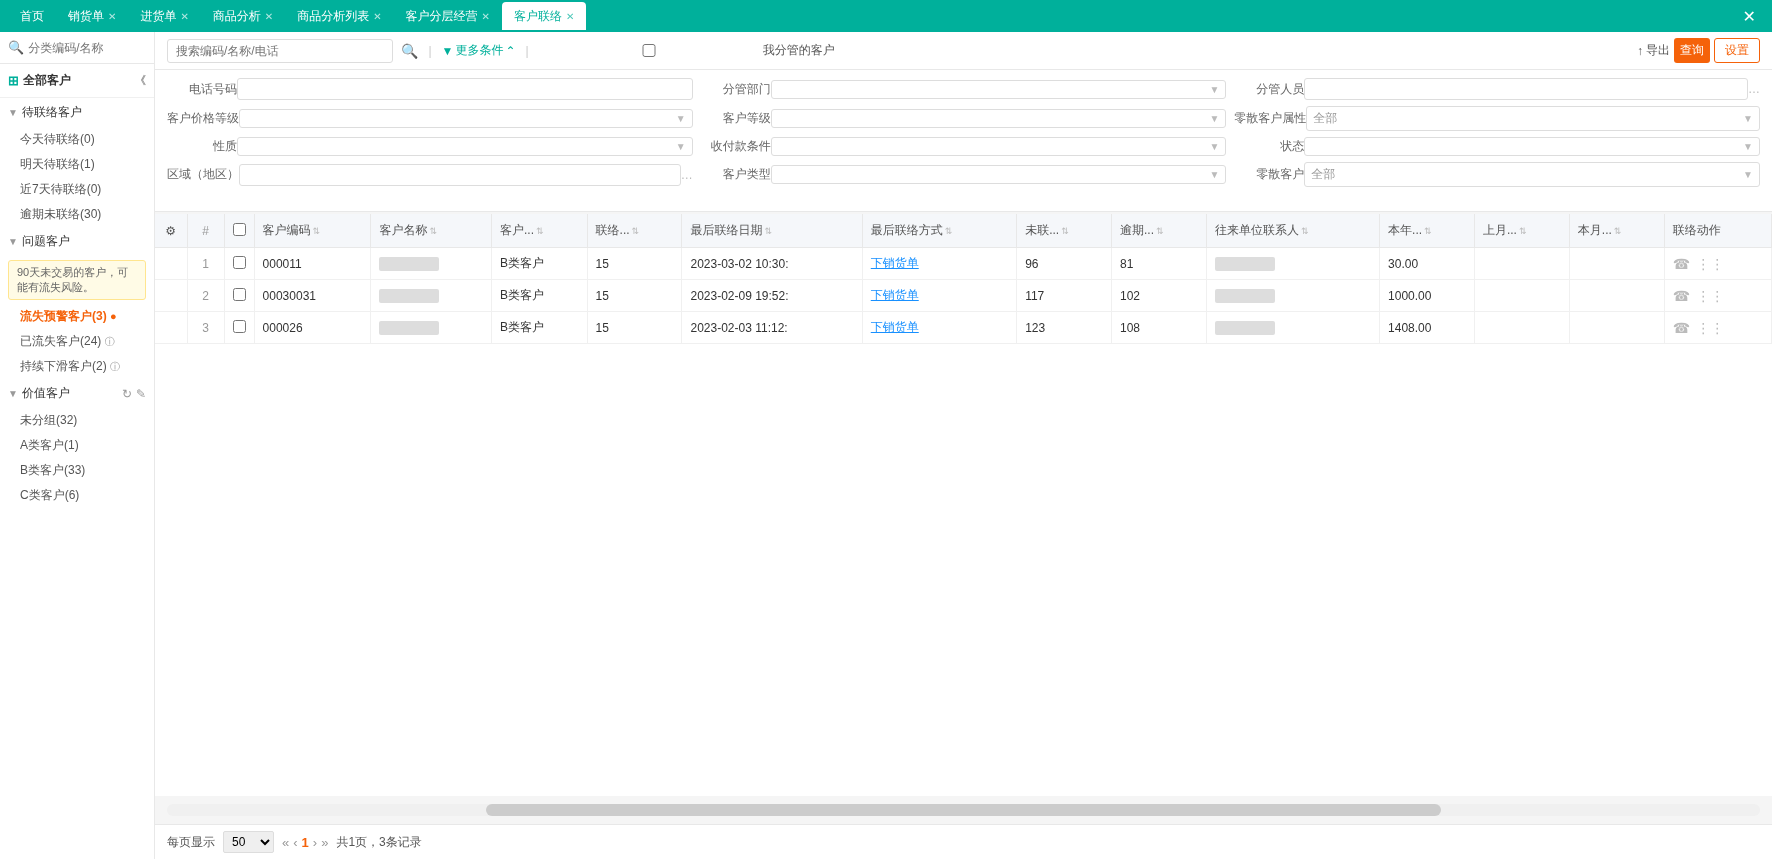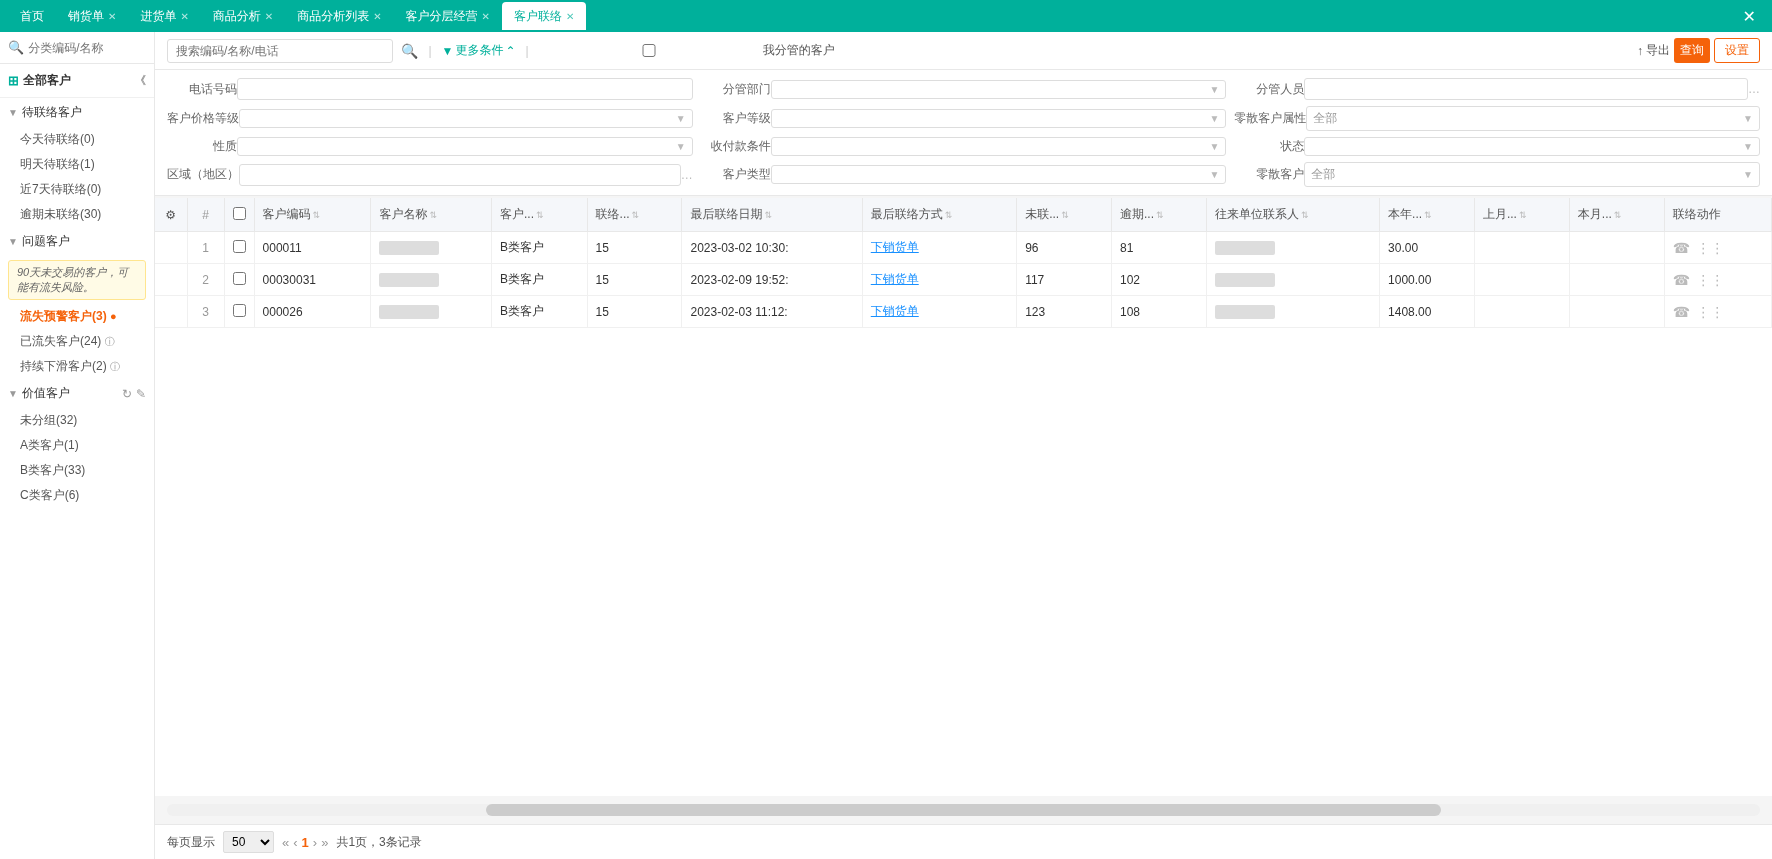--- a/index.html
+++ b/index.html
@@ -130,21 +130,20 @@
       font-weight: bold;
     }
     .tooltip-box {
       background: #fffbe6;
       border: 1px solid #ffe58f;
       border-radius: 3px;
       padding: 4px 8px;
       font-size: 11px;
       color: #666;
       margin: 4px 8px;
-      font-style: italic;
     }
 
     
     .content-area {
       flex: 1;
       display: flex;
       flex-direction: column;
       overflow: hidden;
     }
 
@@ -219,21 +218,21 @@
       background: #fff;
       border-bottom: 1px solid #e8e8e8;
       padding: 8px 12px;
     }
     .filter-row {
       display: flex;
       align-items: center;
       gap: 8px;
       margin-bottom: 6px;
     }
-    .filter-row:last-child { margin-bottom: 0; }
+    .filter-row:last-child { margin-bottom: 16px; }
     .filter-item {
       display: flex;
       align-items: center;
       flex: 1;
     }
     .filter-item label {
       font-size: 12px;
       color: #666;
       white-space: nowrap;
       min-width: 70px;

